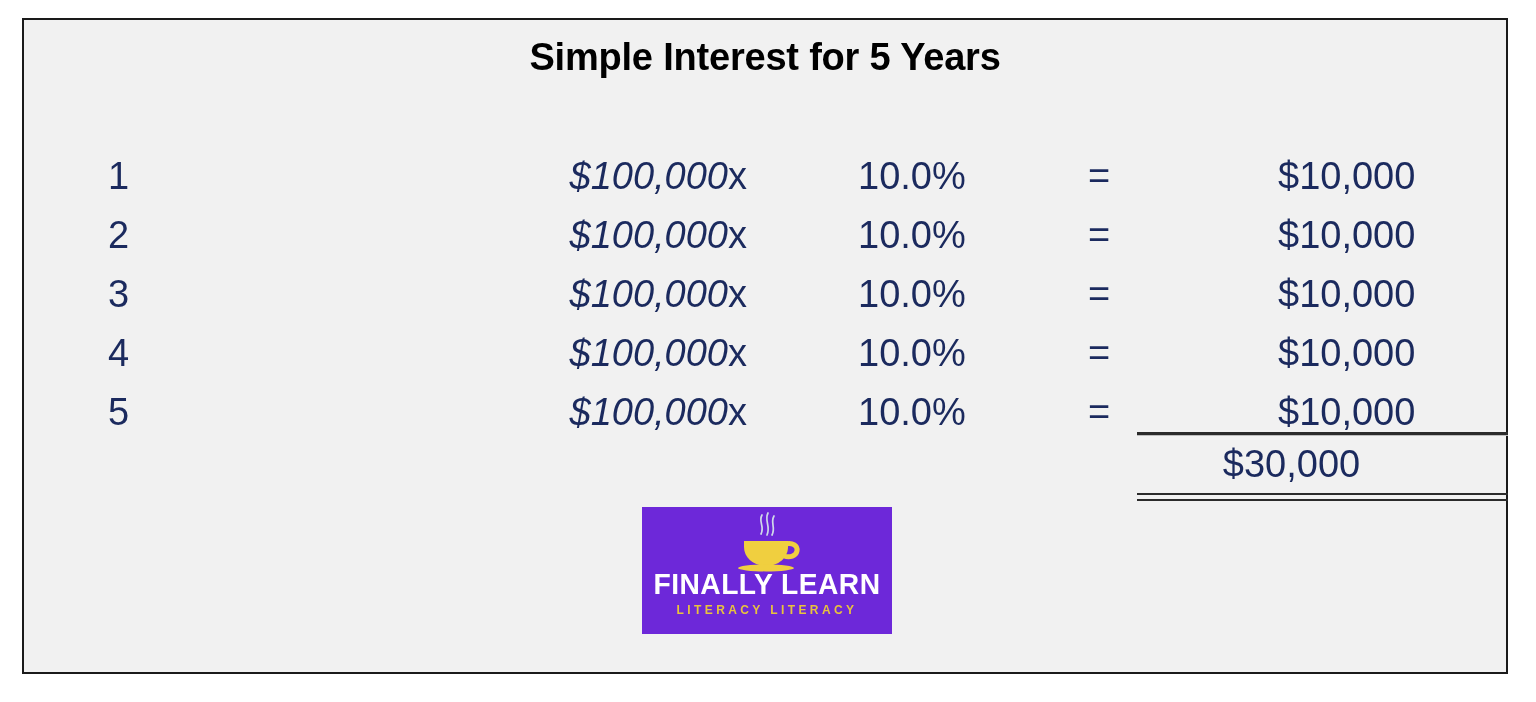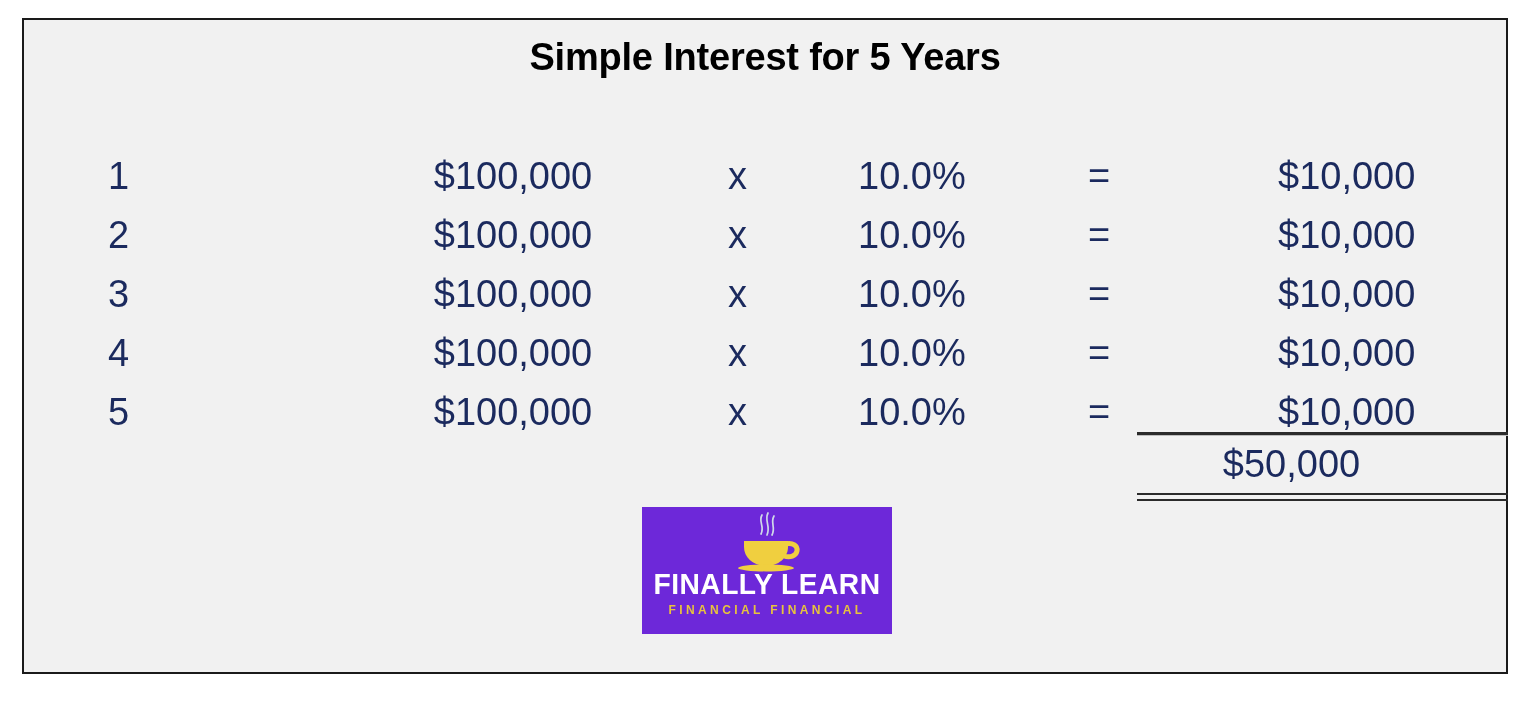--- a/index.html
+++ b/index.html
@@ -50,21 +50,21 @@
     font-size: 38px;
     color: #1b2a5e;
   }
   #calc-table td {
     padding: 0;
     height: 59px;
     vertical-align: middle;
     white-space: nowrap;
   }
   .col-year      { width: 190px; padding-left: 84px !important; text-align: left; }
-  .col-principal { width: 430px; text-align: center; }
+  .col-principal { width: 430px; text-align: right; font-style: italic; }
   .col-op-x      { width: 130px; text-align: left; }
   .col-rate      { width: 230px; text-align: left; }
   .col-op-eq     { width: 190px; text-align: left; }
   .col-result    { padding-right: 84px !important; }
 
   
   #total-block {
     position: absolute;
     left: 1113px;
     top: 412px;
@@ -180,34 +180,34 @@
         <td class="col-op-x">x</td>
         <td class="col-rate">10.0%</td>
         <td class="col-op-eq">=</td>
         <td class="col-result">$10,000</td>
       </tr>
     </tbody>
   </table>
 
   <div id="total-block">
     <div id="total-rule-top"></div>
-    <div id="total-amount">$50,000</div>
+    <div id="total-amount">$30,000</div>
     <div id="total-rule-bottom"></div>
   </div>
 
   <div id="brand-logo">
     <div id="logo-cup">
       <svg width="110" height="62" viewBox="0 0 110 62" xmlns="http://www.w3.org/2000/svg">
         <g fill="none" stroke="#cfd8e8" stroke-width="1.7" stroke-linecap="round">
           <path d="M50 4 C46 11 53 15 49 23"></path>
           <path d="M56 2 C52 10 59 15 55 24"></path>
           <path d="M62 5 C58 12 64 16 60 24"></path>
         </g>
         <path d="M73 33 c8 -2 13 2 12 7 c-1 5 -7 7 -13 5" fill="none" stroke="#f0cf3f" stroke-width="5"></path>
         <path d="M32 30 h44 v6 c0 11 -10 19 -22 19 c-12 0 -22 -8 -22 -19 z" fill="#f0cf3f"></path>
         <ellipse cx="54" cy="57" rx="28" ry="3.4" fill="#f0cf3f"></ellipse>
       </svg>
     </div>
     <div id="logo-wordmark">FINALLY LEARN</div>
-    <div id="logo-tagline">FINANCIAL FINANCIAL</div>
+    <div id="logo-tagline">LITERACY LITERACY</div>
   </div>
 
 </div>
 
 </body></html>

